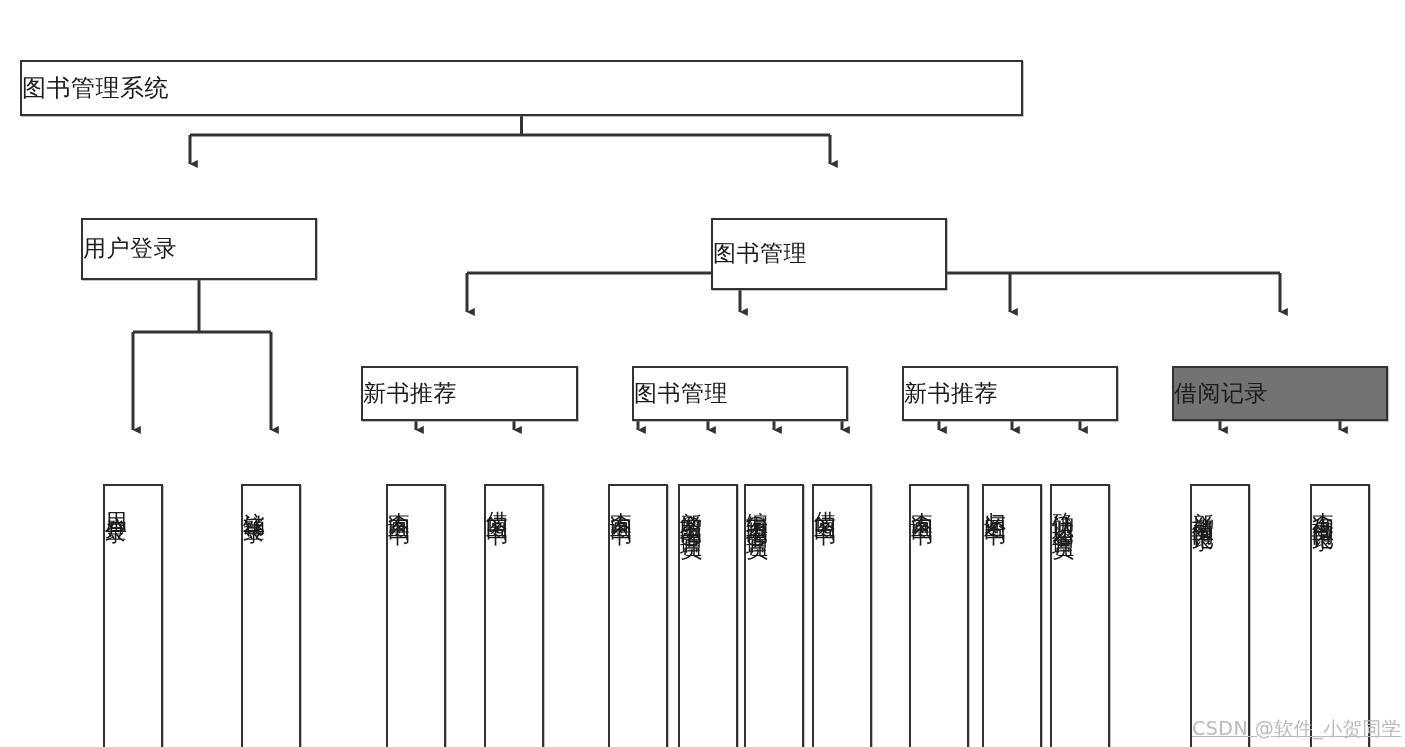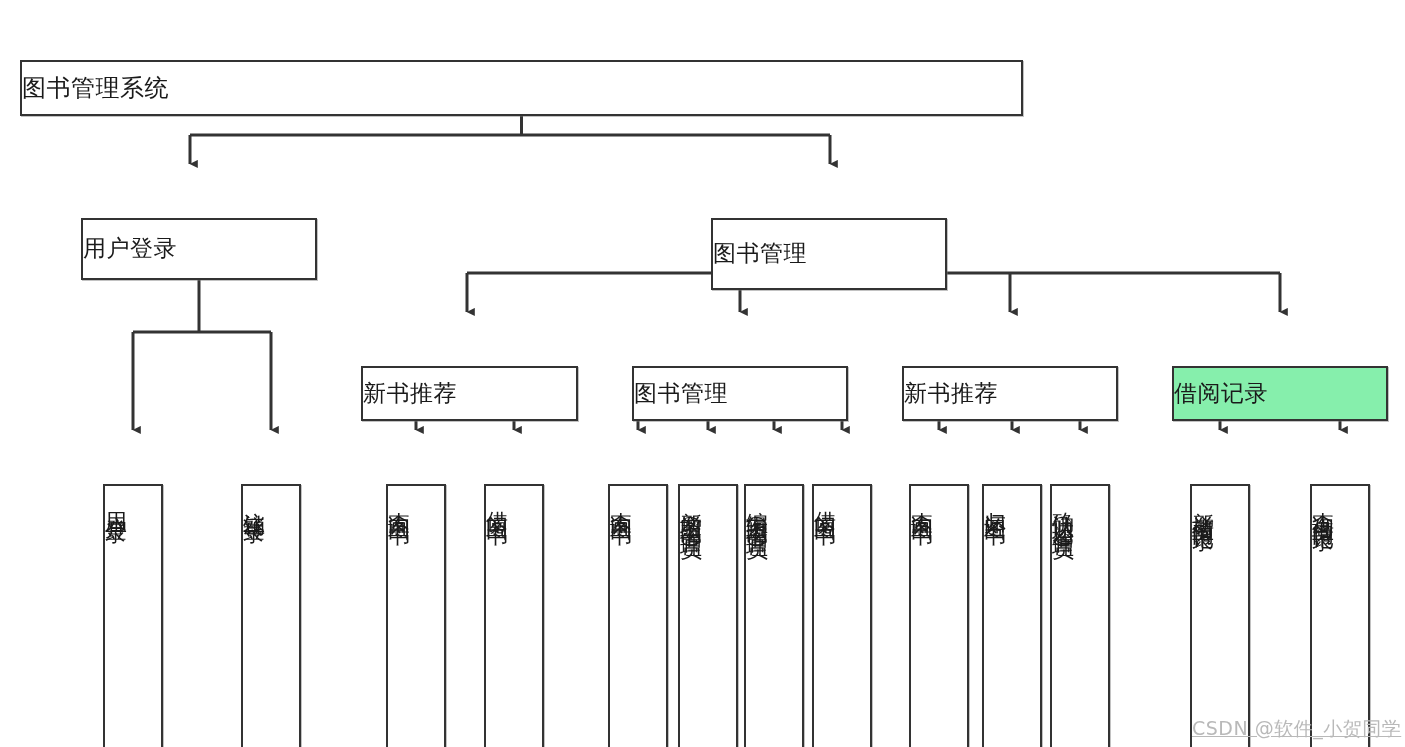--- a/index.html
+++ b/index.html
@@ -144,21 +144,21 @@
 
   <div class="node horizontal" style="left: 361px; top: 318px; width: 217px; height: 55px; background: rgb(255, 255, 255); border-color: rgb(51, 51, 51); color: rgb(26, 26, 26);">
     <span class="node-label">新书推荐</span>
   </div>
   <div class="node horizontal" style="left: 632px; top: 318px; width: 216px; height: 55px; background: rgb(255, 255, 255); border-color: rgb(51, 51, 51); color: rgb(26, 26, 26);">
     <span class="node-label">图书管理</span>
   </div>
   <div class="node horizontal" style="left: 902px; top: 318px; width: 216px; height: 55px; background: rgb(255, 255, 255); border-color: rgb(51, 51, 51); color: rgb(26, 26, 26);">
     <span class="node-label">新书推荐</span>
   </div>
-  <div class="node horizontal" style="left: 1172px; top: 318px; width: 216px; height: 55px; background: #86efac; border-color: rgb(51, 51, 51); color: rgb(26, 26, 26);">
+  <div class="node horizontal" style="left: 1172px; top: 318px; width: 216px; height: 55px; background: #737373; border-color: rgb(51, 51, 51); color: rgb(26, 26, 26);">
     <span class="node-label">借阅记录</span>
   </div>
 
   <div class="node vertical" style="left: 103px; top: 436px; width: 60px; height: 299px; background: rgb(255, 255, 255); border-color: rgb(51, 51, 51); color: rgb(26, 26, 26);">
     <span class="node-label">用户登录</span>
   </div>
   <div class="node vertical" style="left: 241px; top: 436px; width: 60px; height: 299px; background: rgb(255, 255, 255); border-color: rgb(51, 51, 51); color: rgb(26, 26, 26);">
     <span class="node-label">注销登录</span>
   </div>
   <div class="node vertical" style="left: 386px; top: 436px; width: 60px; height: 299px; background: rgb(255, 255, 255); border-color: rgb(51, 51, 51); color: rgb(26, 26, 26);">

